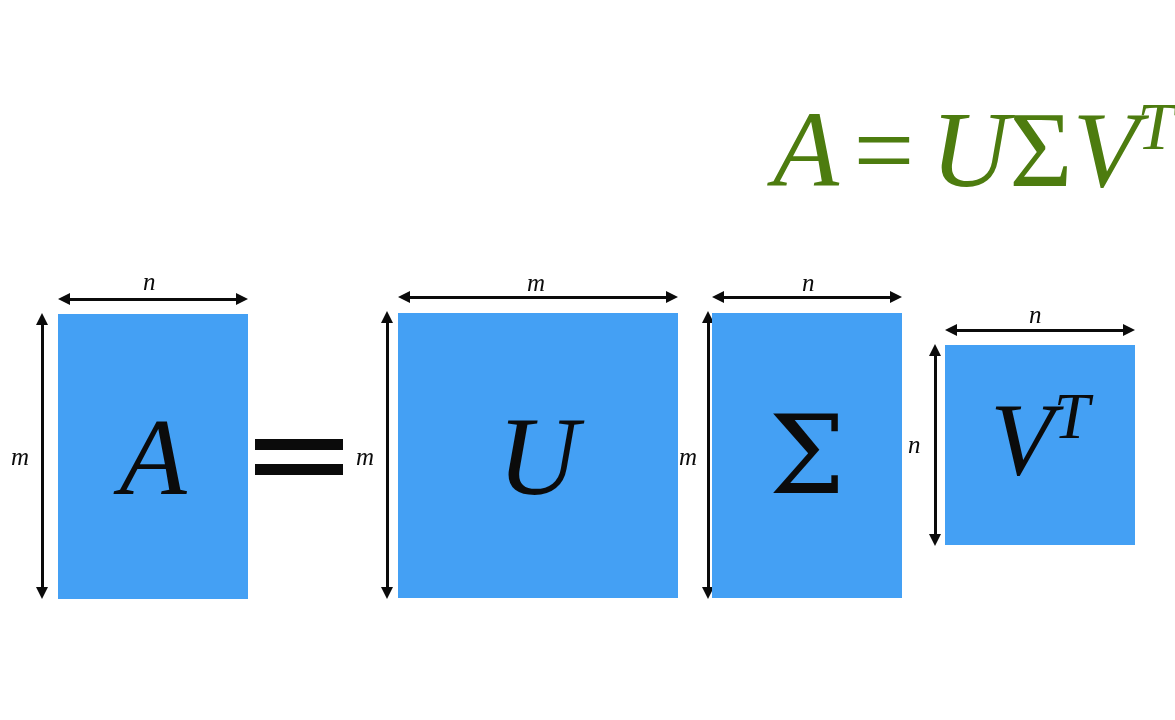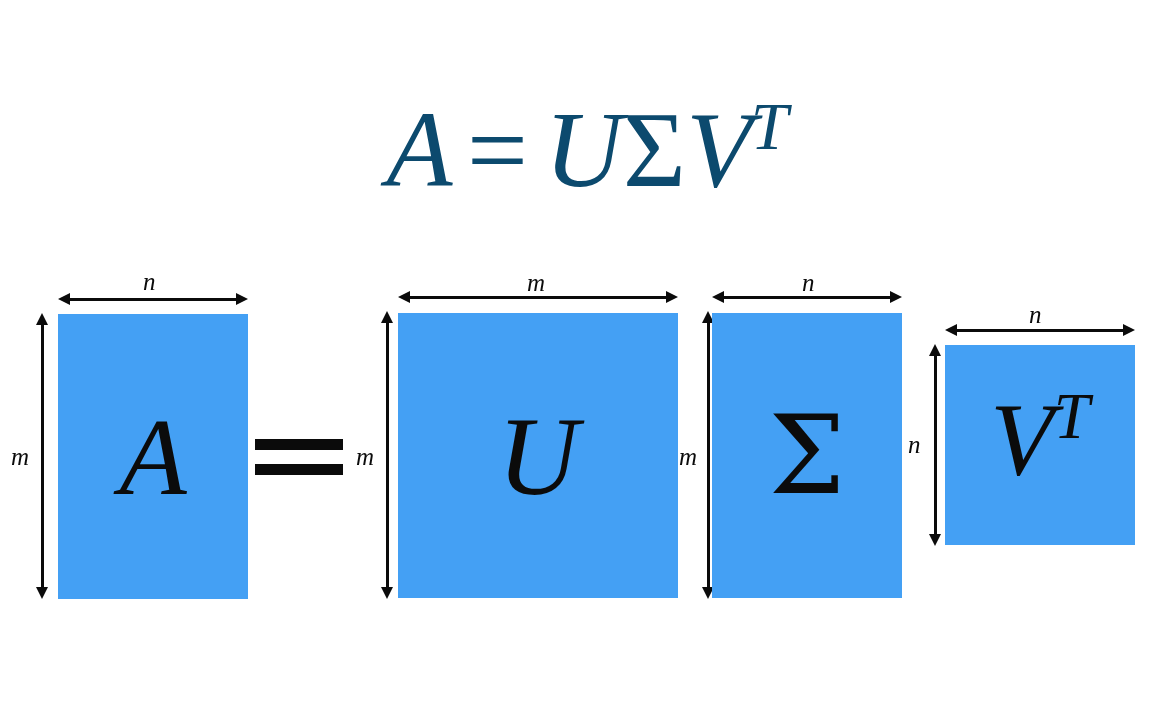--- a/index.html
+++ b/index.html
@@ -18,25 +18,25 @@
     background: #ffffff;
     overflow: hidden;
   }
 
   
   .title-eq {
     position: absolute;
     left: 0;
     top: 88px;
     width: 1175px;
-    text-align: center;
+    text-align: right;
     font-family: "Liberation Serif", "DejaVu Serif", serif;
     font-size: 108px;
     line-height: 1.15;
-    color: #0c4a6e;
+    color: #4d7c0f;
     white-space: nowrap;
     letter-spacing: 0.5px;
   }
   .title-eq .it { font-style: italic; }
   .title-eq .up { font-style: normal; }
   .title-eq .eqsign {
     font-style: normal;
     margin: 0 16px 0 14px;
     font-weight: 400;
   }

